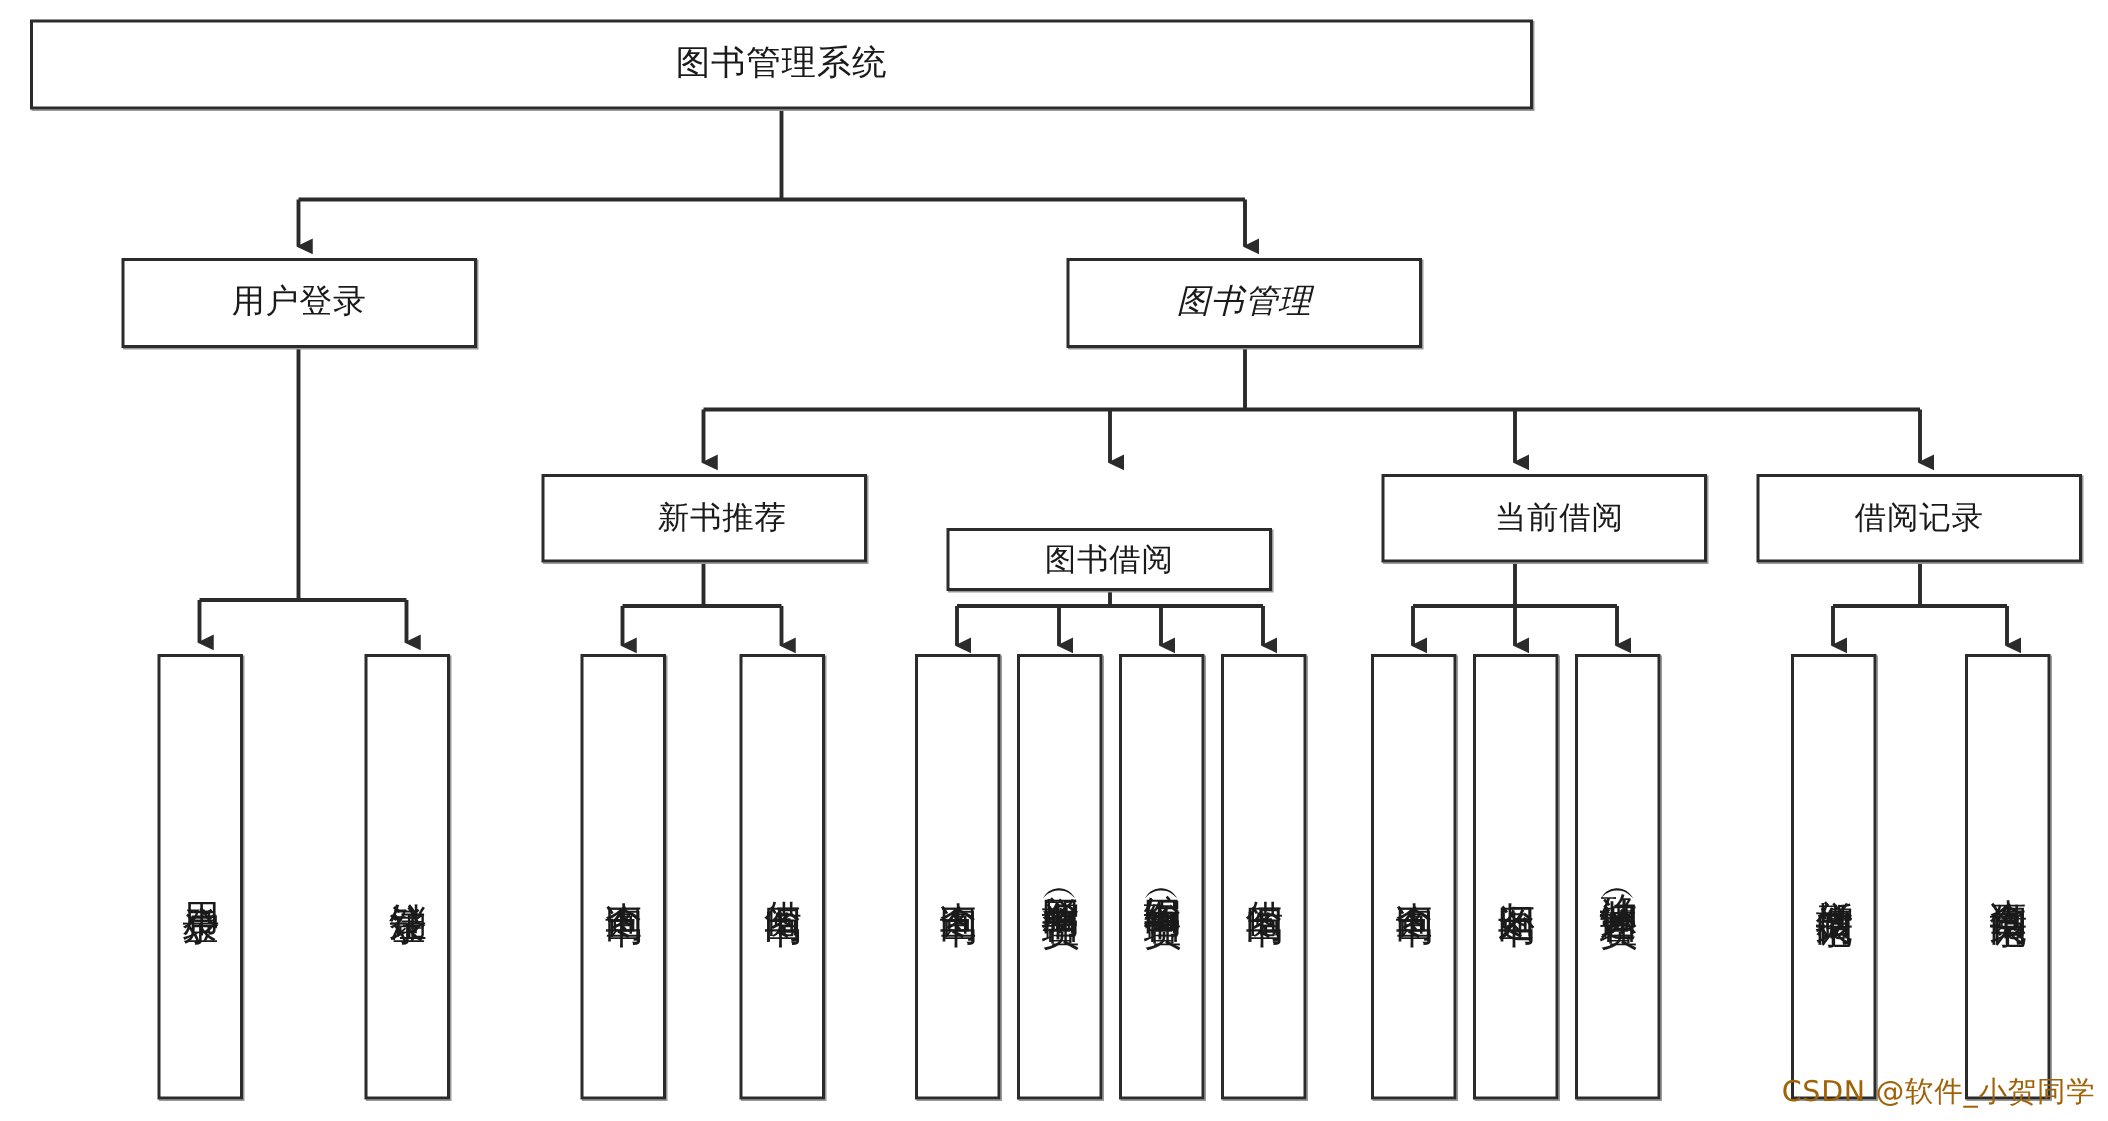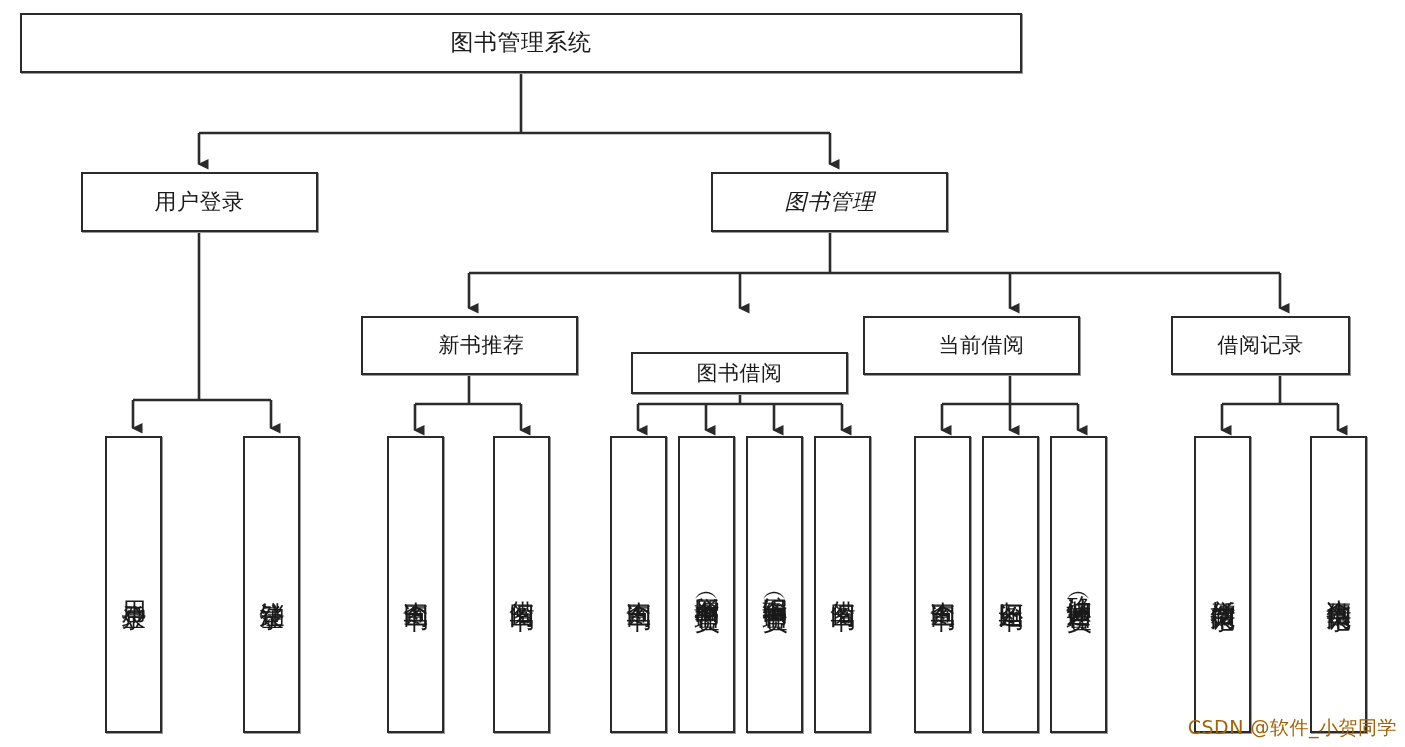--- a/index.html
+++ b/index.html
@@ -135,24 +135,24 @@
   <div class="node level-2" style="left:711px; top:172px; width:237px; height:60px;font-style:italic;">
     <span class="node-label">图书管理</span>
   </div>
 
   <div class="node level-3" style="left:361px; top:316px; width:217px; height:59px;padding-left:24px;">
     <span class="node-label">新书推荐</span>
   </div>
   <div class="node level-3" style="left:631px; top:316px; width:217px; height:42px;margin-top:36px;">
     <span class="node-label">图书借阅</span>
   </div>
-  <div class="node level-3" style="left:863px; top:316px; width:217px; height:59px;padding-left:20px;">
+  <div class="node level-3" style="left:921px; top:316px; width:217px; height:59px;padding-left:20px;">
     <span class="node-label">当前借阅</span>
   </div>
-  <div class="node level-3" style="left:1171px; top:316px; width:179px; height:59px;">
+  <div class="node level-3" style="left:1171px; top:316px; width:217px; height:59px;">
     <span class="node-label">借阅记录</span>
   </div>
 
   <div class="node leaf" style="left:105px; top:436px; width:57px; height:297px;">
     <span class="node-label">用户登录</span>
   </div>
   <div class="node leaf" style="left:243px; top:436px; width:57px; height:297px;">
     <span class="node-label">注销登录</span>
   </div>
 

